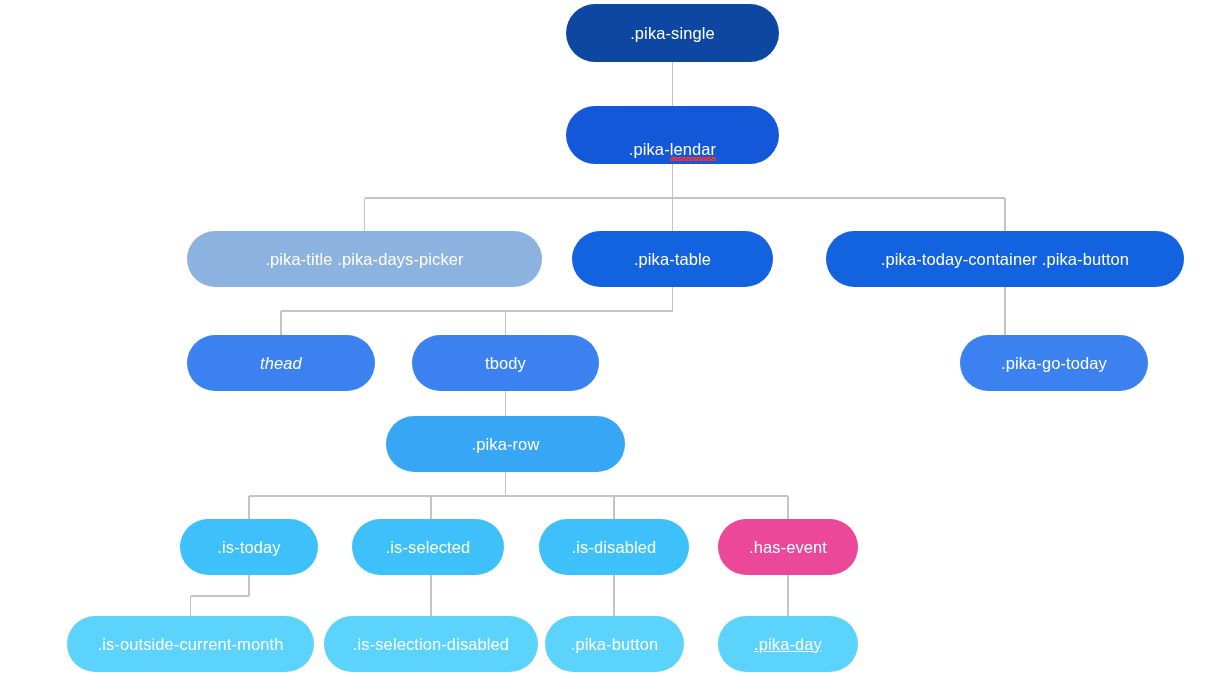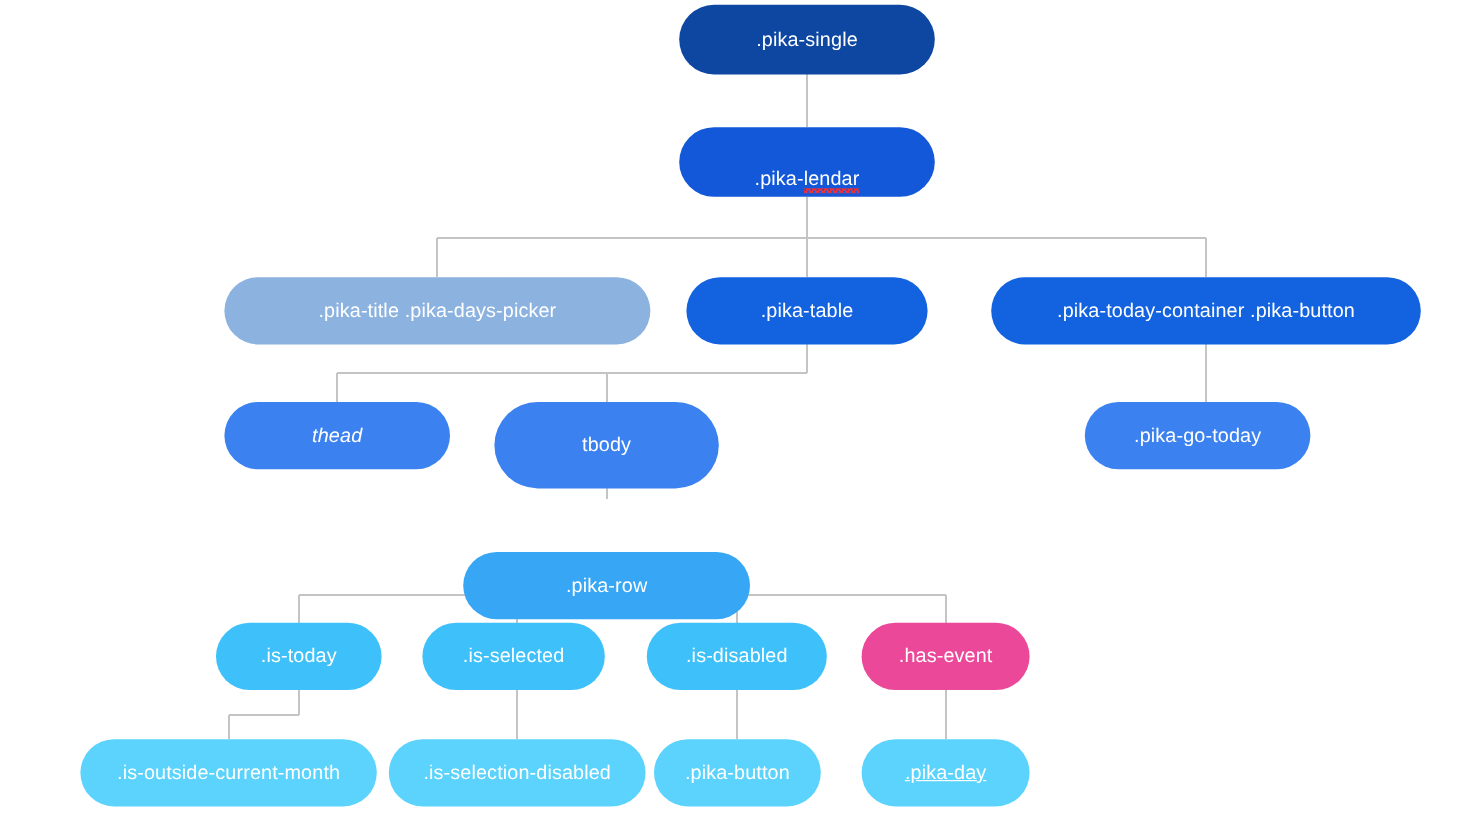--- a/index.html
+++ b/index.html
@@ -115,27 +115,27 @@
     </div>
     <div class="node" style="left: 187px; top: 231px; width: 355px; height: 56px; background: rgb(140, 178, 224);">
       <span class="label">.pika-title .pika-days-picker</span>
     </div>
     <div class="node" style="left: 826px; top: 231px; width: 358px; height: 56px; background: rgb(19, 99, 224);">
       <span class="label">.pika-today-container .pika-button</span>
     </div>
     <div class="node" style="left: 187px; top: 335px; width: 188px; height: 56px; background: rgb(59, 130, 240); font-style: italic;">
       <span class="label">thead</span>
     </div>
-    <div class="node" style="left: 412px; top: 335px; width: 187px; height: 72px; background: rgb(59, 130, 240);">
+    <div class="node" style="left: 412px; top: 335px; width: 187px; height: 56px; background: rgb(59, 130, 240);">
       <span class="label">tbody</span>
     </div>
-    <div class="node" style="left: 904px; top: 335px; width: 188px; height: 56px; background: rgb(59, 130, 240);">
+    <div class="node" style="left: 960px; top: 335px; width: 188px; height: 56px; background: rgb(59, 130, 240);">
       <span class="label">.pika-go-today</span>
     </div>
-    <div class="node" style="left: 386px; top: 416px; width: 239px; height: 56px; background: rgb(55, 166, 245); margin-top: 44px;">
+    <div class="node" style="left: 386px; top: 416px; width: 239px; height: 56px; background: rgb(55, 166, 245);">
       <span class="label">.pika-row</span>
     </div>
     <div class="node" style="left: 180px; top: 519px; width: 138px; height: 56px; background: rgb(62, 193, 251);">
       <span class="label">.is-today</span>
     </div>
     <div class="node" style="left: 352px; top: 519px; width: 152px; height: 56px; background: rgb(62, 193, 251);">
       <span class="label">.is-selected</span>
     </div>
     <div class="node" style="left: 539px; top: 519px; width: 150px; height: 56px; background: rgb(62, 193, 251);">
       <span class="label">.is-disabled</span>

